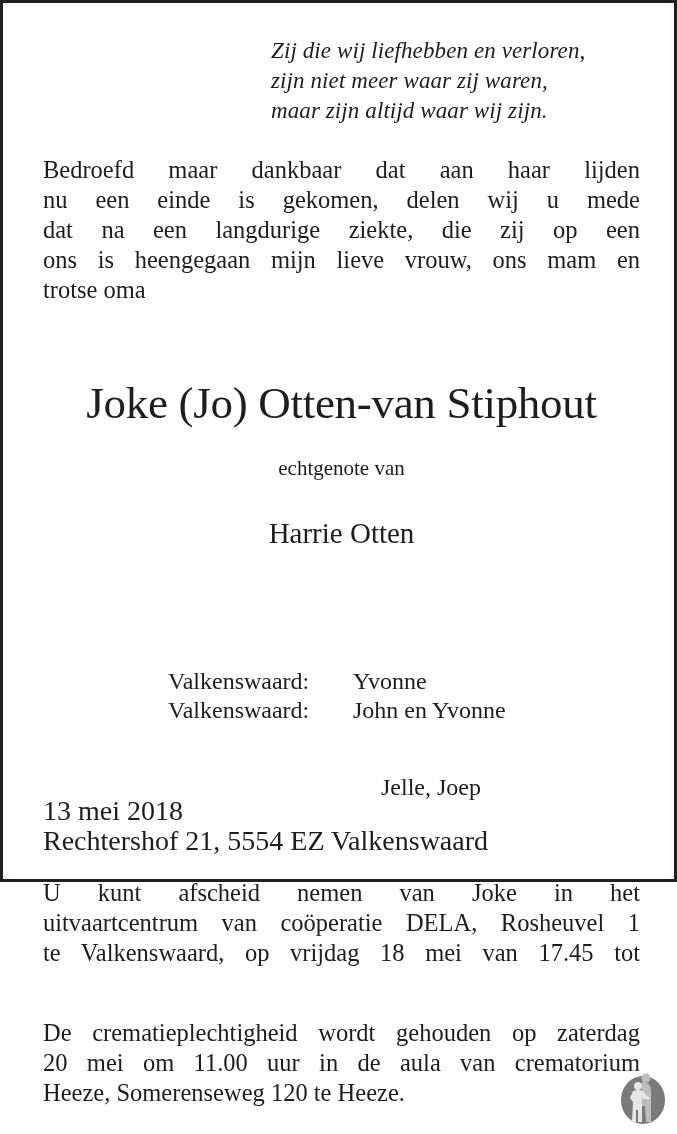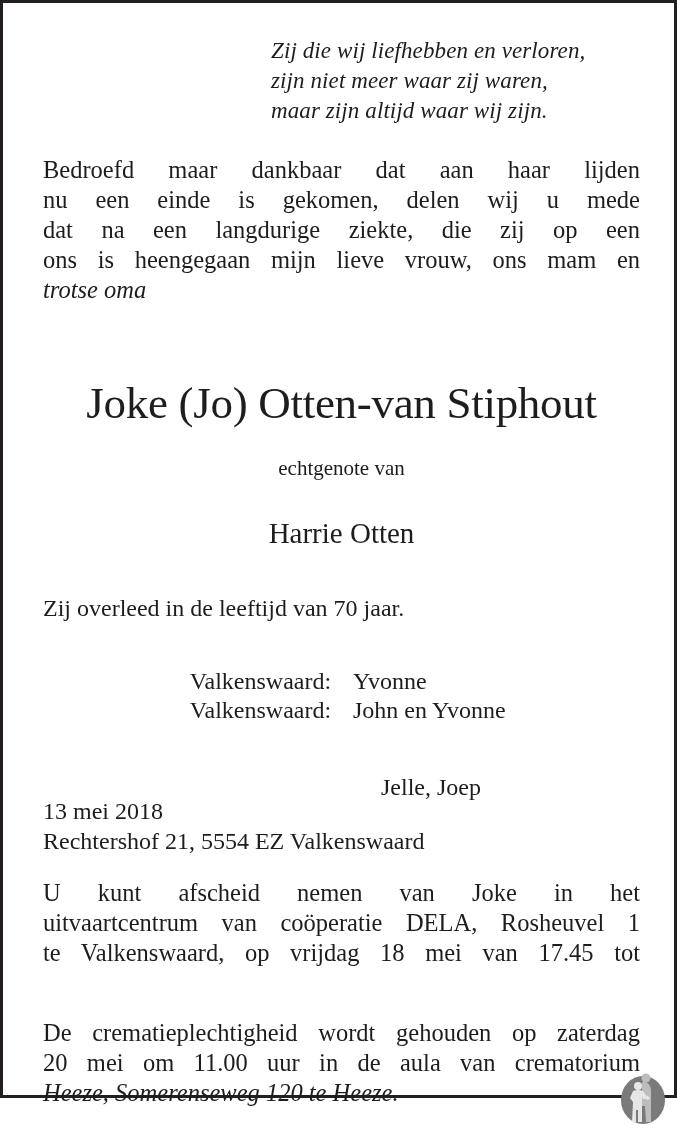--- a/index.html
+++ b/index.html
@@ -11,21 +11,21 @@
       width: 677px;
       height: 1134px;
       position: relative;
       overflow: hidden;
       font-family: "Liberation Serif", "DejaVu Serif", serif;
       color: #1e1c1c;
     }
     .frame {
       position: absolute;
       left: 0; top: 0;
-      width: 677px; height: 1098px;
+      width: 677px; height: 882px;
       box-sizing: border-box;
       border: 3px solid #231f20;
       background: #ffffff;
     }
     .poem {
       position: absolute;
       left: 268px;
       top: 33px;
       font-style: italic;
       font-size: 23px;
@@ -44,21 +44,20 @@
       text-align-last: left;
     }
     .justified .line {
       display: block;
       text-align: justify;
       text-align-last: justify;
       white-space: nowrap;
     }
     .justified .line.last {
       text-align-last: left;
-      font-style: italic;
     }
 
     .intro { top: 152px; }
 
     .deceased-name {
       position: absolute;
       left: 0;
       width: 677px;
       top: 372px;
       text-align: center;
@@ -91,41 +90,40 @@
       font-size: 24px;
       line-height: 30px;
       white-space: nowrap;
     }
     .family {
       position: absolute;
       left: 165px;
       top: 664px;
       font-size: 24px;
       line-height: 29px;
-      text-align: center;
     }
     .family-row {
       display: flex;
       white-space: nowrap;
     }
     .family-row .place {
       width: 185px;
     }
     .family-row .members {
       padding-left: 0;
     }
     .family-row.indent .members {
       padding-left: 28px;
       margin-top: 48px;
     }
 
     .date-line, .address-line {
       position: absolute;
       left: 40px;
-      font-size: 24px;
+      font-size: 28px;
       line-height: 30px;
       white-space: nowrap;
     }
     .date-line { top: 793px; }
     .address-line { top: 823px; }
 
     .farewell { top: 875px; }
     .ceremony { top: 1015px; }
 
     .logo {
@@ -152,21 +150,20 @@
     <span class="line">nu een einde is gekomen, delen wij u mede</span>
     <span class="line">dat na een langdurige ziekte, die zij op een</span>
     <span class="line">ons is heengegaan mijn lieve vrouw, ons mam en</span>
     <span class="line last">trotse oma</span>
   </div>
 
   <div class="deceased-name">Joke (Jo) Otten-van Stiphout</div>
   <div class="spouse-label">echtgenote van</div>
   <div class="spouse-name">Harrie Otten</div>
 
-  <div class="age-line">Zij overleed in de leeftijd van 70 jaar.</div>
 
   <div class="family">
     <div class="family-row">
       <span class="place">Valkenswaard:</span>
       <span class="members">Yvonne</span>
     </div>
     <div class="family-row">
       <span class="place">Valkenswaard:</span>
       <span class="members">John en Yvonne</span>
     </div>

